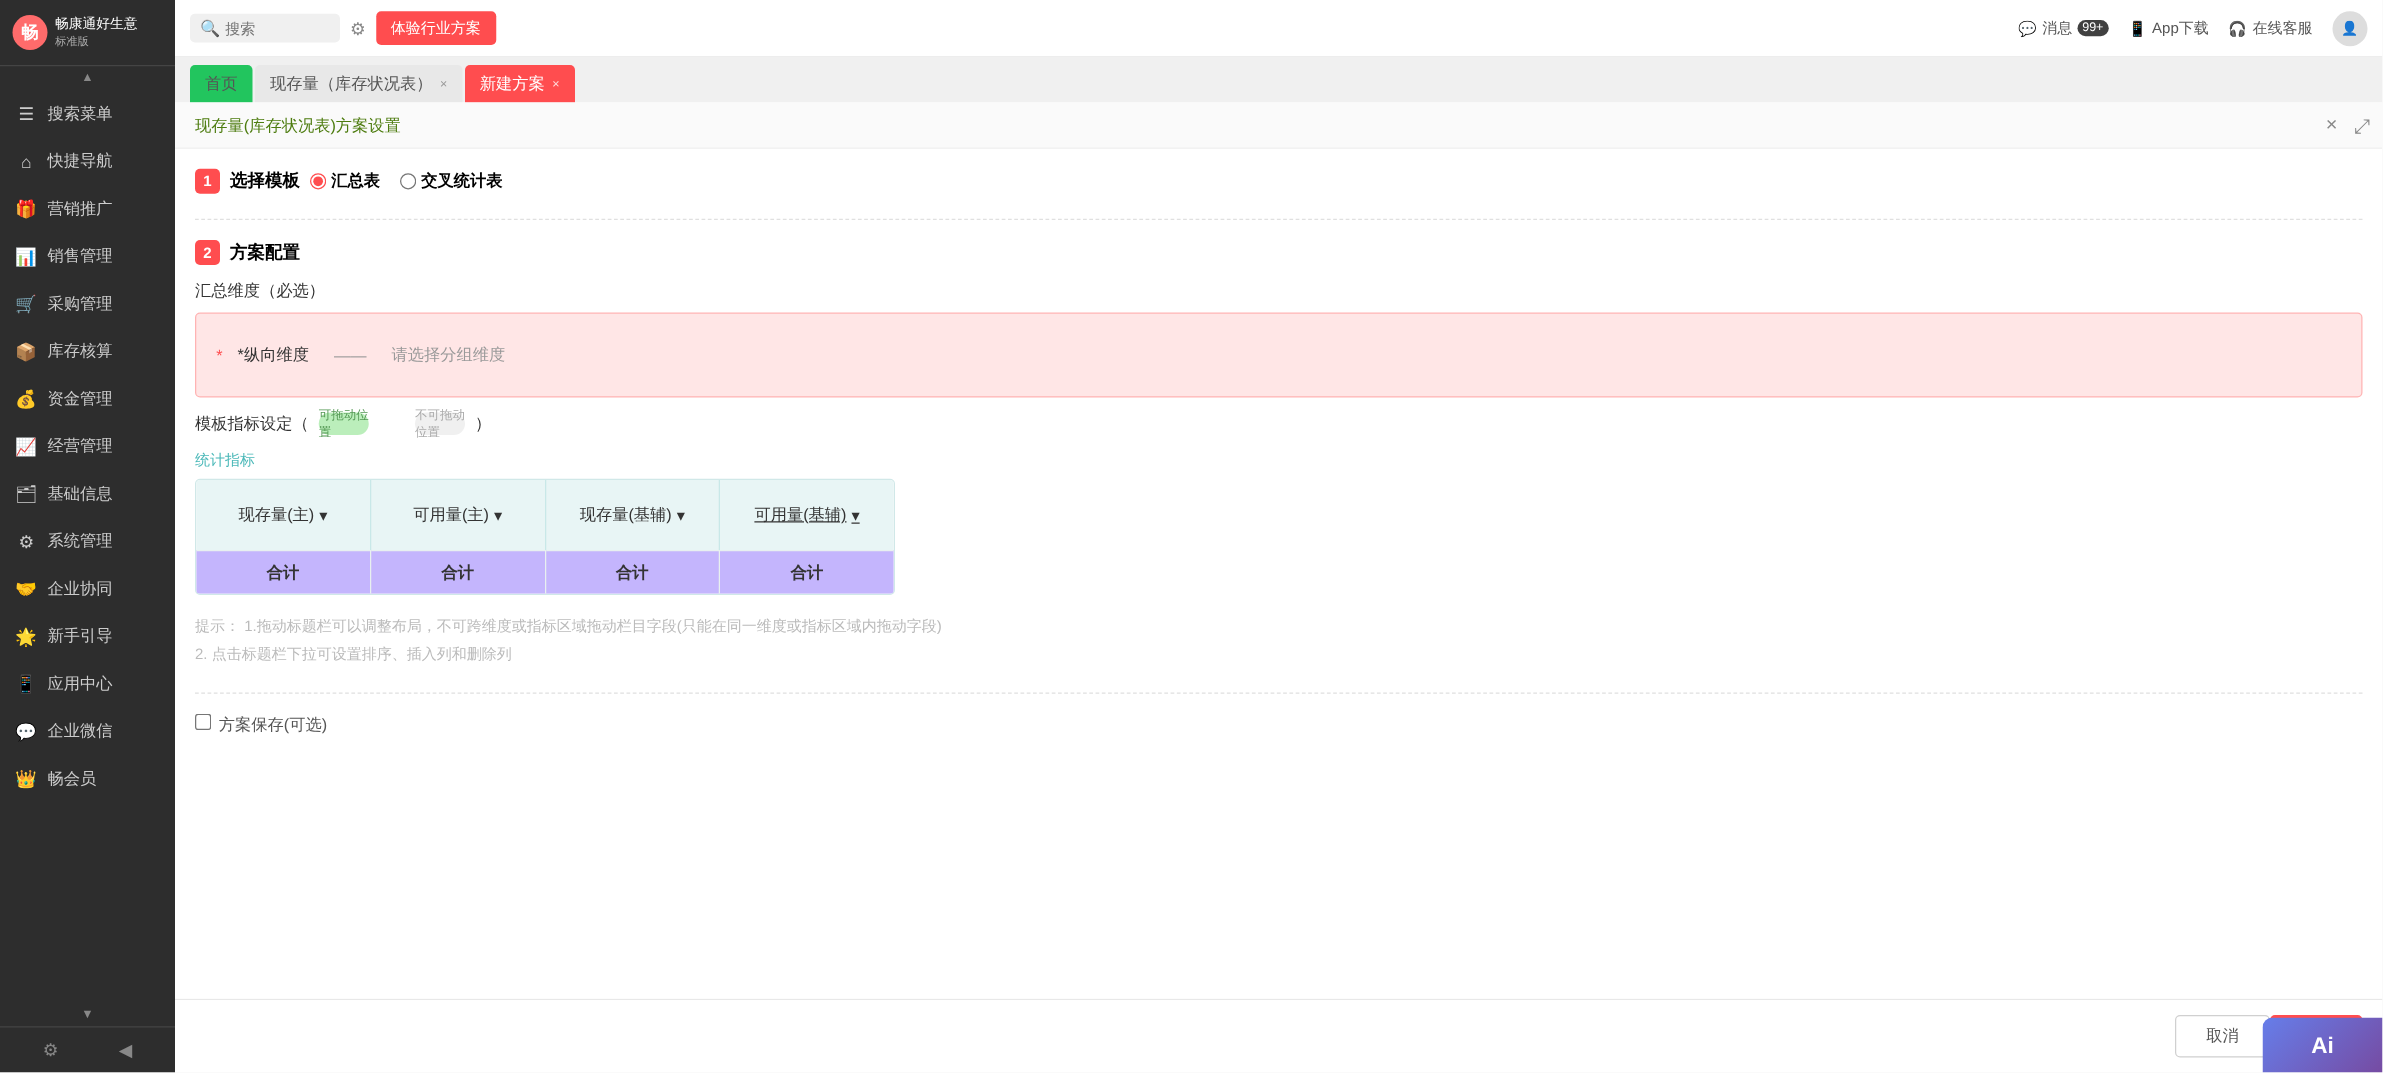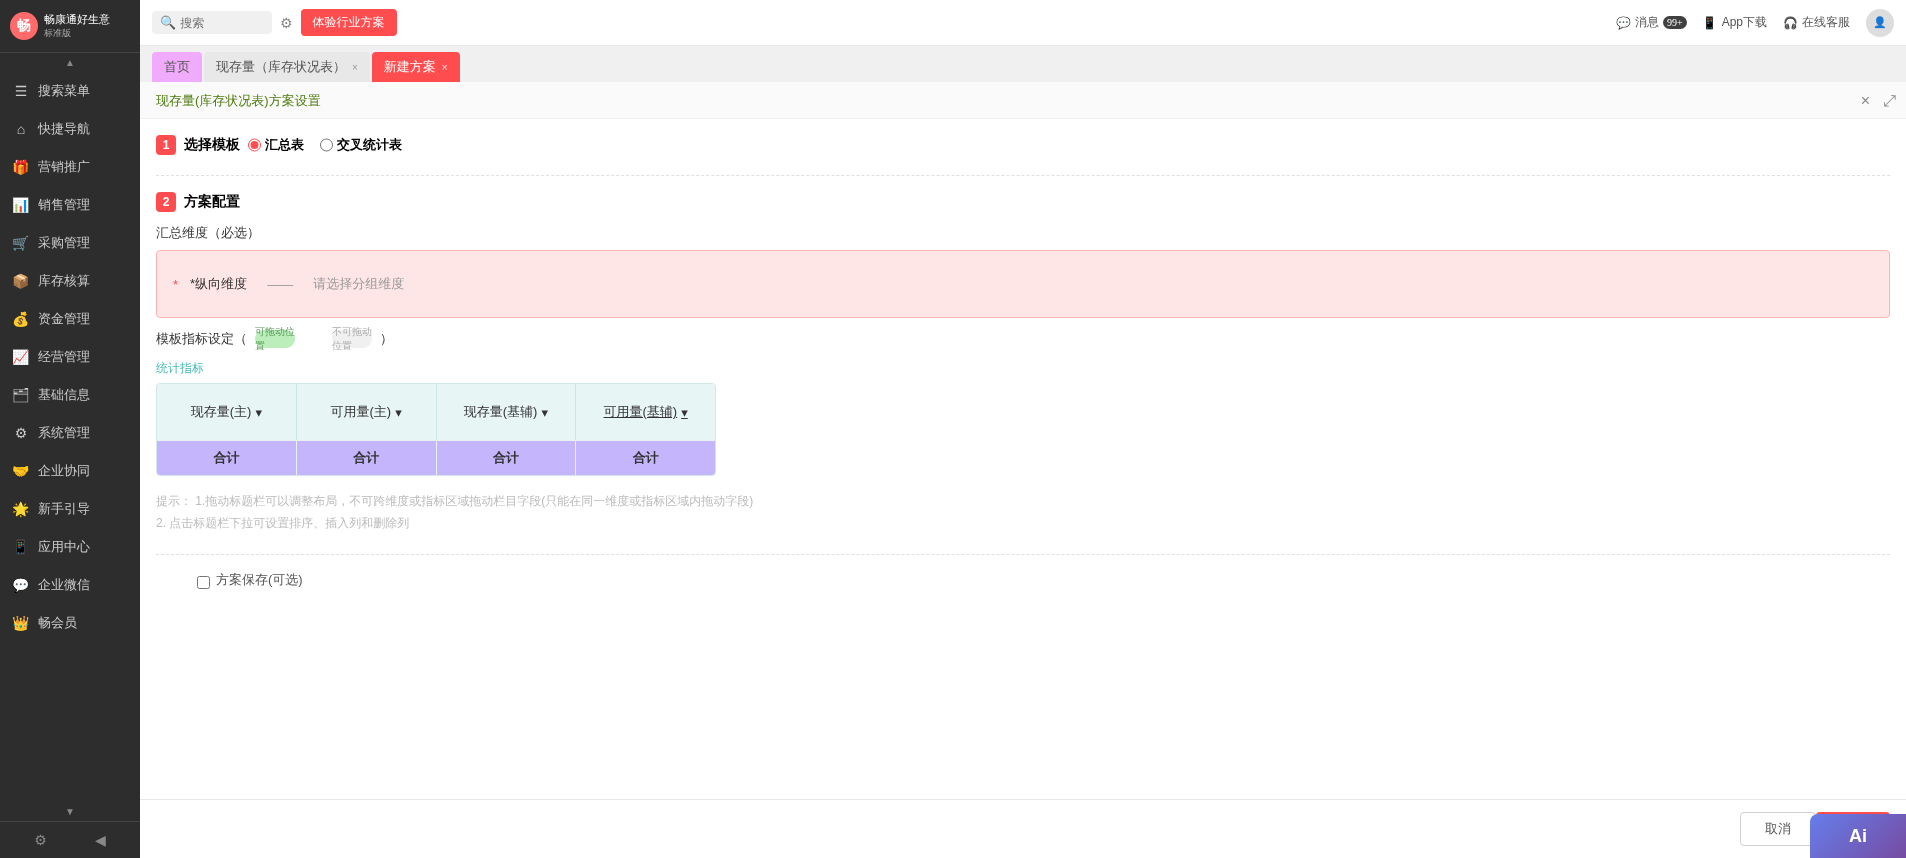--- a/index.html
+++ b/index.html
@@ -78,21 +78,21 @@
     .topbar-trial-btn {
       background: #ff4d4f; color: white; border: none; border-radius: 4px;
       padding: 5px 12px; cursor: pointer; font-size: 12px;
     }
     .topbar-right {
       margin-left: auto; display: flex; align-items: center; gap: 16px;
     }
     .topbar-msg { display: flex; align-items: center; gap: 4px; color: #555; font-size: 12px; cursor: pointer; }
     .badge {
       background: #404040; color: white; border-radius: 8px;
-      font-size: 10px; padding: 1px 4px; min-width: 16px; text-align: right; font-family: Liberation Serif, serif;
+      font-size: 10px; padding: 1px 4px; min-width: 16px; text-align: right;
     }
     .topbar-app { display: flex; align-items: center; gap: 4px; color: #555; font-size: 12px; cursor: pointer; }
     .topbar-service { display: flex; align-items: center; gap: 4px; color: #555; font-size: 12px; cursor: pointer; }
     .topbar-avatar {
       width: 28px; height: 28px; background: #ddd; border-radius: 50%;
       display: flex; align-items: center; justify-content: center; color: #888; font-size: 11px;
     }
 
     
     .tabbar {
@@ -104,21 +104,21 @@
       gap: 2px;
       flex-shrink: 0;
     }
     .tab {
       padding: 6px 12px; font-size: 13px; cursor: pointer;
       background: #e8e8e8; border-radius: 4px 4px 0 0;
       display: flex; align-items: center; gap: 6px; color: #555;
     }
     .tab.active { background: #fff; color: #333; }
     .tab-close { color: #999; font-size: 10px; cursor: pointer; }
-    .tab-home { background: #f0abfc; color: #555; }
+    .tab-home { background: #22c55e; color: #555; }
 
     
     .content {
       flex: 1; overflow-y: auto; background: #fff; padding: 0;
       position: relative;
     }
     .panel-header {
       padding: 10px 16px 8px;
       font-size: 13px; color: #4d7c0f; border-bottom: 1px solid #f0f0f0;
       background: #fafafa;
@@ -200,21 +200,21 @@
     }
     .stats-cell:last-child { border-right: none; }
 
     
     .tips-section { margin-top: 12px; color: #bbb; font-size: 12px; line-height: 1.8; }
 
     
     .divider { border: none; border-top: 1px dashed #e0e0e0; margin: 16px 0; }
 
     
-    .save-option { display: flex; align-items: flex-end; gap: 6px; font-size: 13px; color: #555; margin-left: 41px; }
+    .save-option { display: flex; align-items: flex-start; gap: 6px; font-size: 13px; color: #555; }
 
     
     .footer {
       padding: 12px 16px; background: #fff; border-top: 1px solid #e8e8e8;
       display: flex; justify-content: flex-end; 
       flex-shrink: 0;
     }
     .btn-cancel {
       padding: 7px 24px; background: #fff; border: 1px solid #d0d0d0;
       border-radius: 4px; cursor: pointer; font-size: 13px; color: #555;

